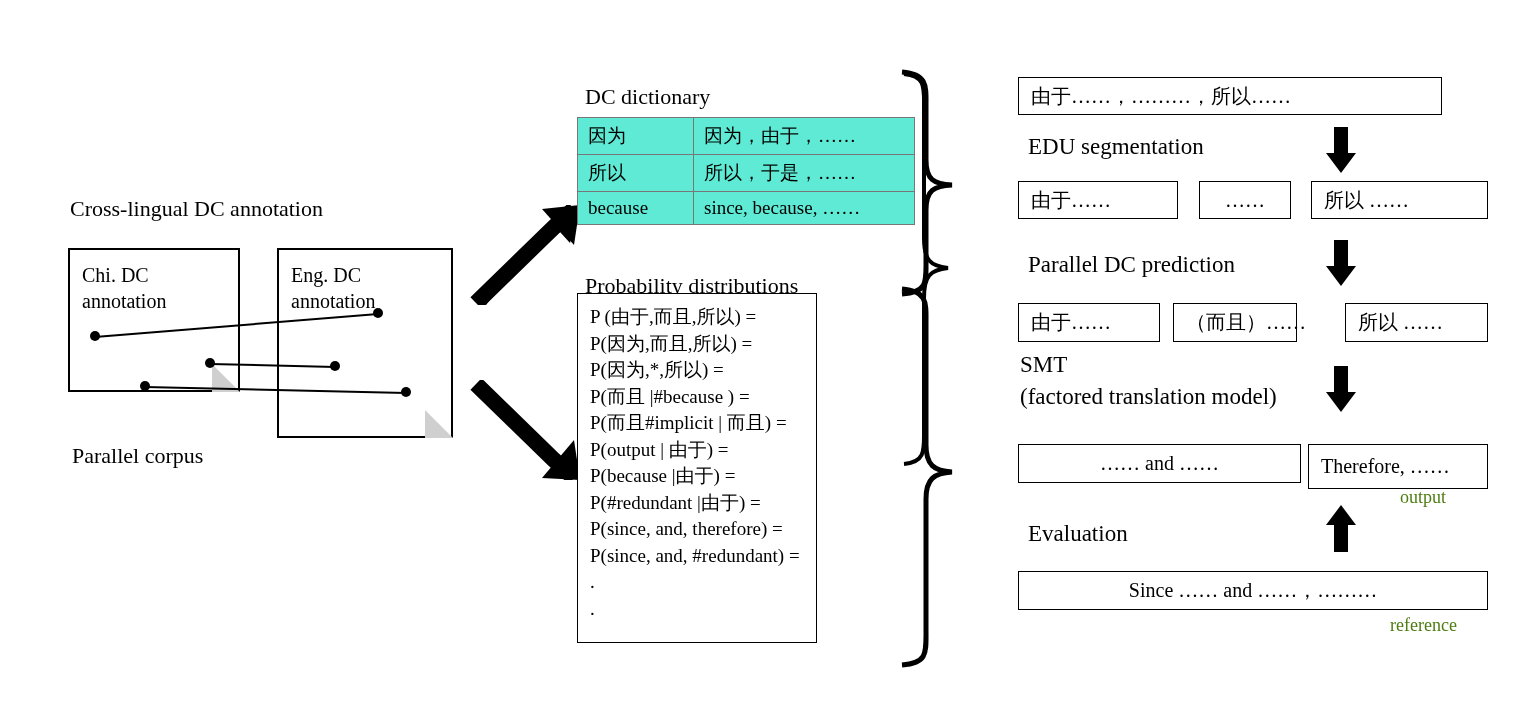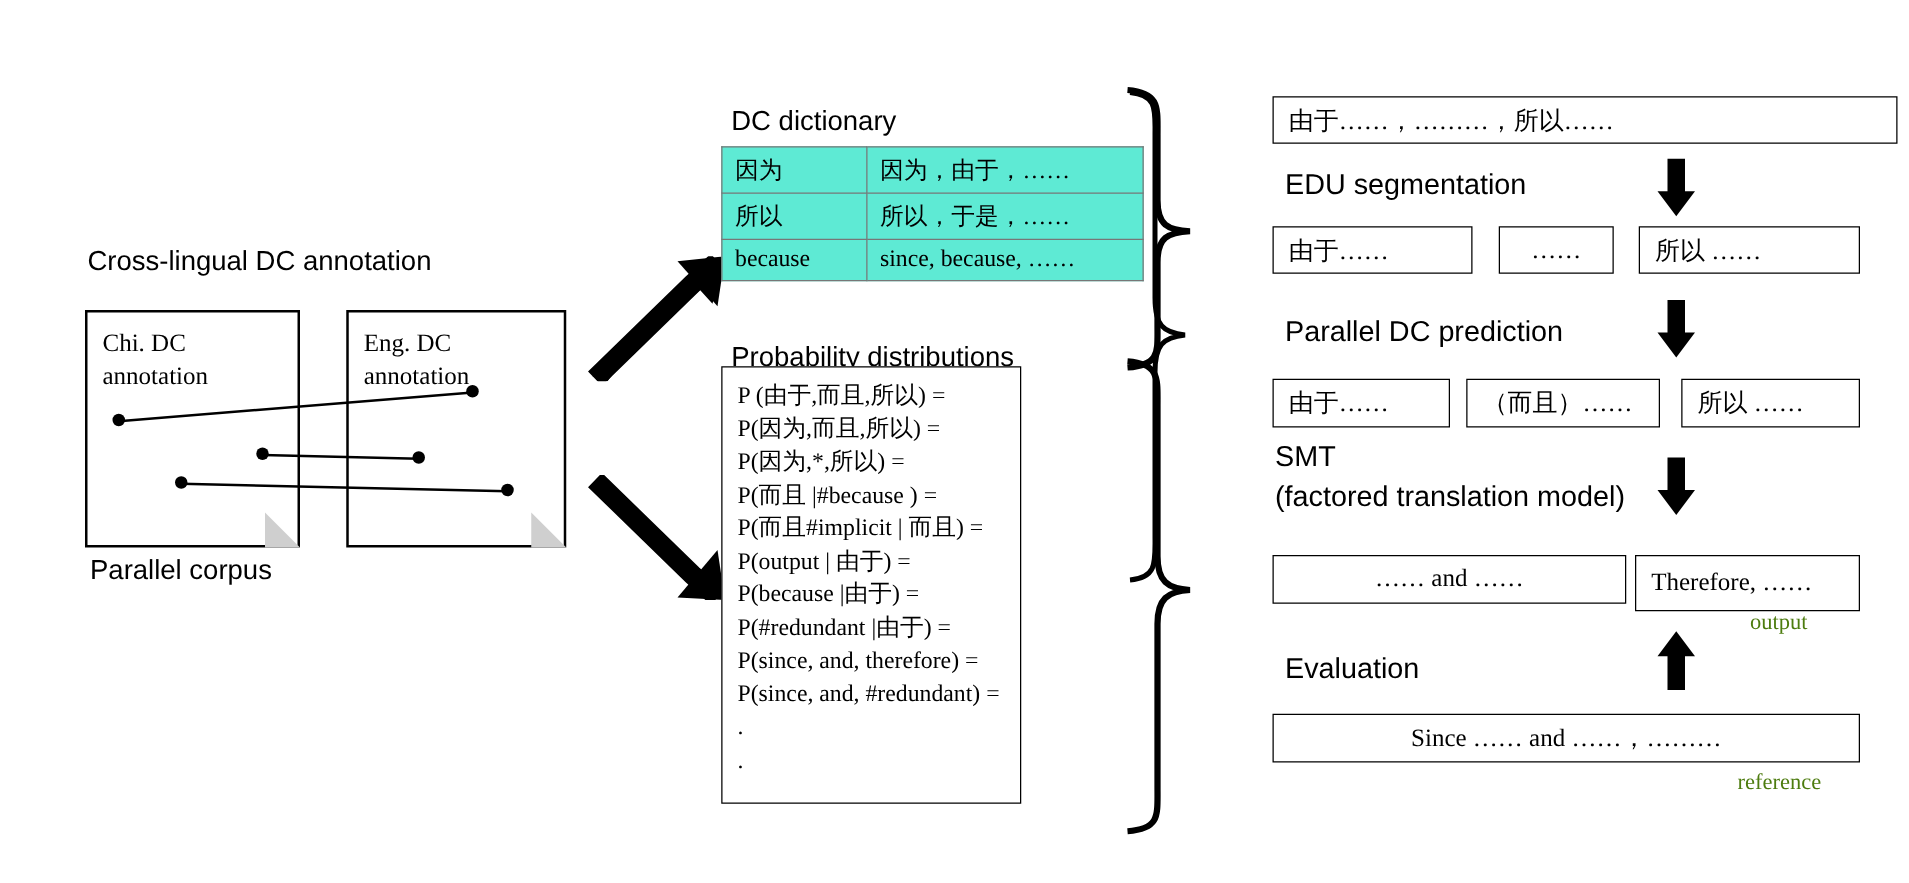--- a/index.html
+++ b/index.html
@@ -13,21 +13,21 @@
     height: 706px;
     background: #ffffff;
     font-family: "Liberation Serif", serif;
     color: #000000;
     overflow: hidden;
   }
   .abs { position: absolute; }
 
   
   .label {
-    font-family: Liberation Sans, sans-serif;
+    font-family: Liberation Serif, serif;
     font-size: 22px;
     color: #000;
     white-space: nowrap;
   }
   .small-label {
     font-family: "Liberation Serif", serif;
     font-size: 18px;
     color: #4d7c0f;
     white-space: nowrap;
   }
@@ -143,21 +143,21 @@
   
   .brace { position: absolute; }
 </style>
 </head>
 <body>
 
 <div id="stage">
 
   <div class="abs label" style="left:70px; top:196px;">Cross-lingual DC annotation</div>
 
-  <div class="doc" style="left:68px; top:248px; width:172px; height:190px;">
+  <div class="doc" style="left:68px; top:248px; width:172px; height:144px;">
     <div class="doc-text">Chi. DC
 annotation</div>
     <div class="dogear"></div>
   </div>
 
   <div class="doc" style="left:277px; top:248px; width:176px; height:190px;">
     <div class="doc-text">Eng. DC
 annotation</div>
     <div class="dogear"></div>
   </div>
@@ -234,21 +234,21 @@
   <svg class="brace" style="left:886px; top:68px;" width="80" height="230" viewBox="0 0 80 230">
     <path d="M16,4 C42,6 40,18 40,40 L40,92 C40,112 48,116 66,117
              C48,118 40,122 40,142 L40,192 C40,214 42,224 16,226" fill="none" stroke="#000" stroke-width="5"></path>
   </svg>
 
   <svg class="brace" style="left:886px; top:285px;" width="80" height="385" viewBox="0 0 80 385">
     <path d="M16,4 C42,6 40,18 40,40 L40,160 C40,180 48,186 66,187
              C48,188 40,194 40,214 L40,344 C40,368 42,378 16,380" fill="none" stroke="#000" stroke-width="5"></path>
   </svg>
 
-  <div class="pbox pad-left" style="left:1018px; top:77px; width:500px; height:38px;">
+  <div class="pbox pad-left" style="left:1018px; top:77px; width:424px; height:38px;">
     <span>由于……，………，所以……</span>
   </div>
 
   <div class="abs label" style="left:1028px; top:134px; font-size:23px;">EDU segmentation</div>
   <div class="arrow-shaft" style="left:1334px; top:127px; width:14px; height:28px;"></div>
   <div class="arrow-head-down" style="left:1326px; top:153px;"></div>
 
   <div class="pbox pad-left" style="left:1018px; top:181px; width:160px; height:38px;">
     <span>由于……</span>
   </div>
@@ -259,21 +259,21 @@
     <span>所以 ……</span>
   </div>
 
   <div class="abs label" style="left:1028px; top:252px; font-size:23px;">Parallel DC prediction</div>
   <div class="arrow-shaft" style="left:1334px; top:240px; width:14px; height:28px;"></div>
   <div class="arrow-head-down" style="left:1326px; top:266px;"></div>
 
   <div class="pbox pad-left" style="left:1018px; top:303px; width:142px; height:39px;">
     <span>由于……</span>
   </div>
-  <div class="pbox pad-left" style="left:1173px; top:303px; width:155px; height:39px;text-align:right;">
+  <div class="pbox pad-left" style="left:1173px; top:303px; width:124px; height:39px;text-align:right;">
     <span>（而且）……</span>
   </div>
   <div class="pbox pad-left" style="left:1345px; top:303px; width:143px; height:39px;">
     <span>所以 ……</span>
   </div>
 
   <div class="abs label" style="left:1020px; top:352px; font-size:23px;">SMT</div>
   <div class="abs label" style="left:1020px; top:384px; font-size:23px;">(factored translation model)</div>
   <div class="arrow-shaft" style="left:1334px; top:366px; width:14px; height:28px;"></div>
   <div class="arrow-head-down" style="left:1326px; top:392px;"></div>

